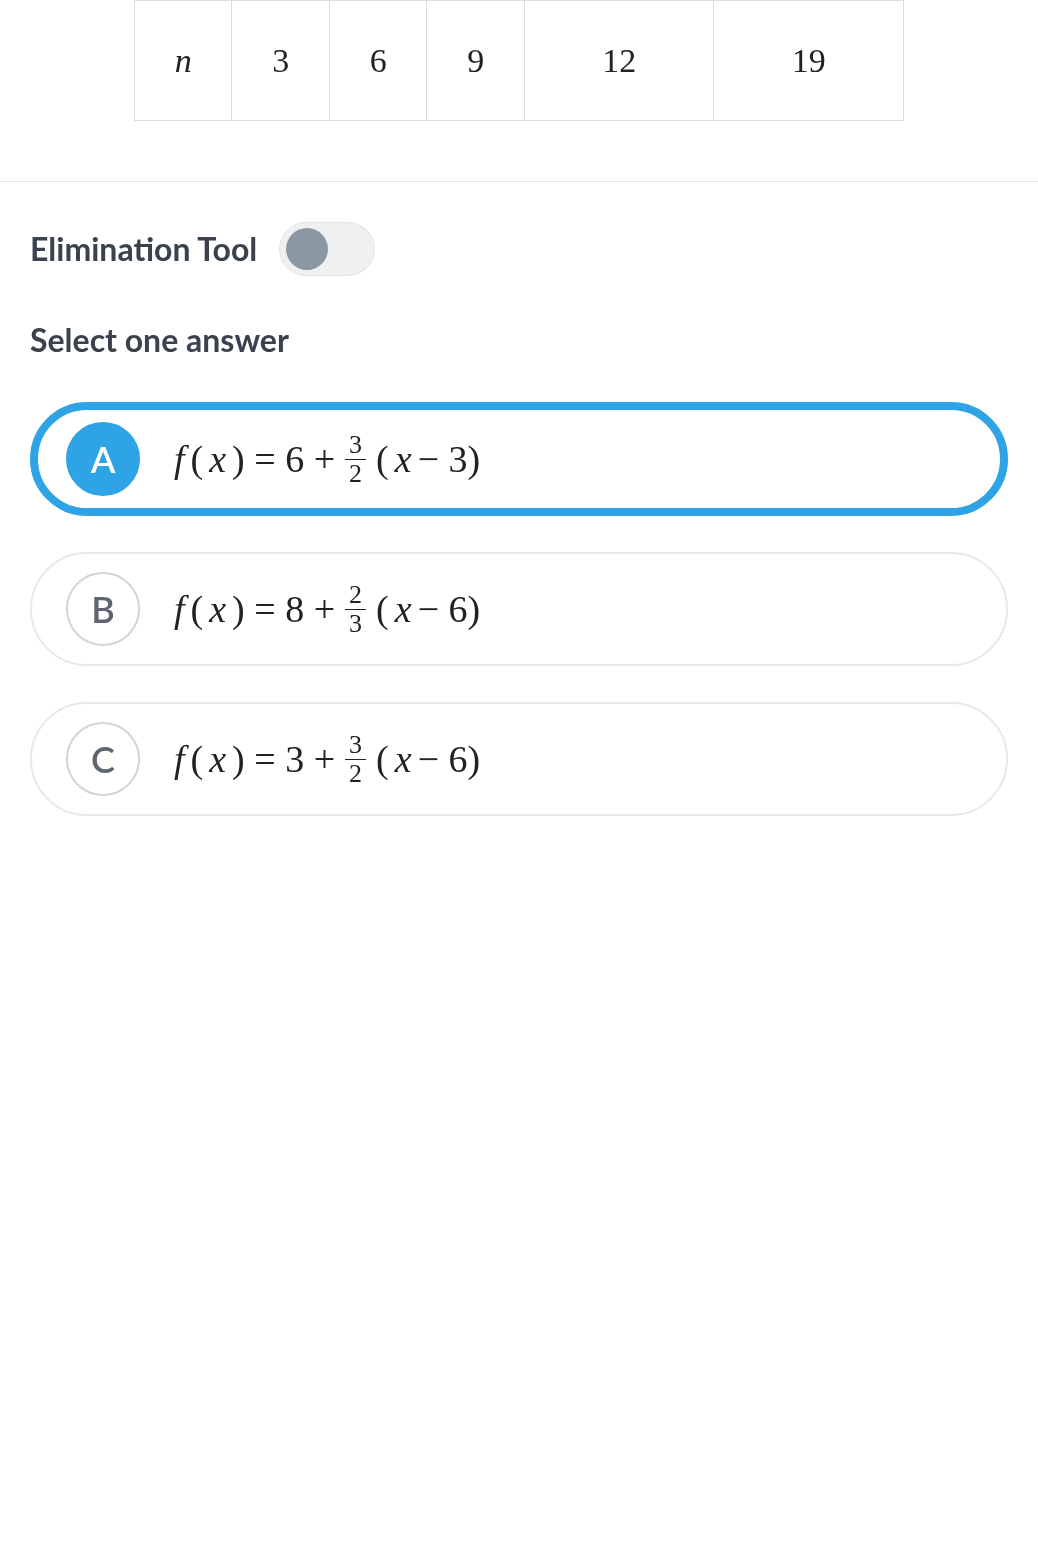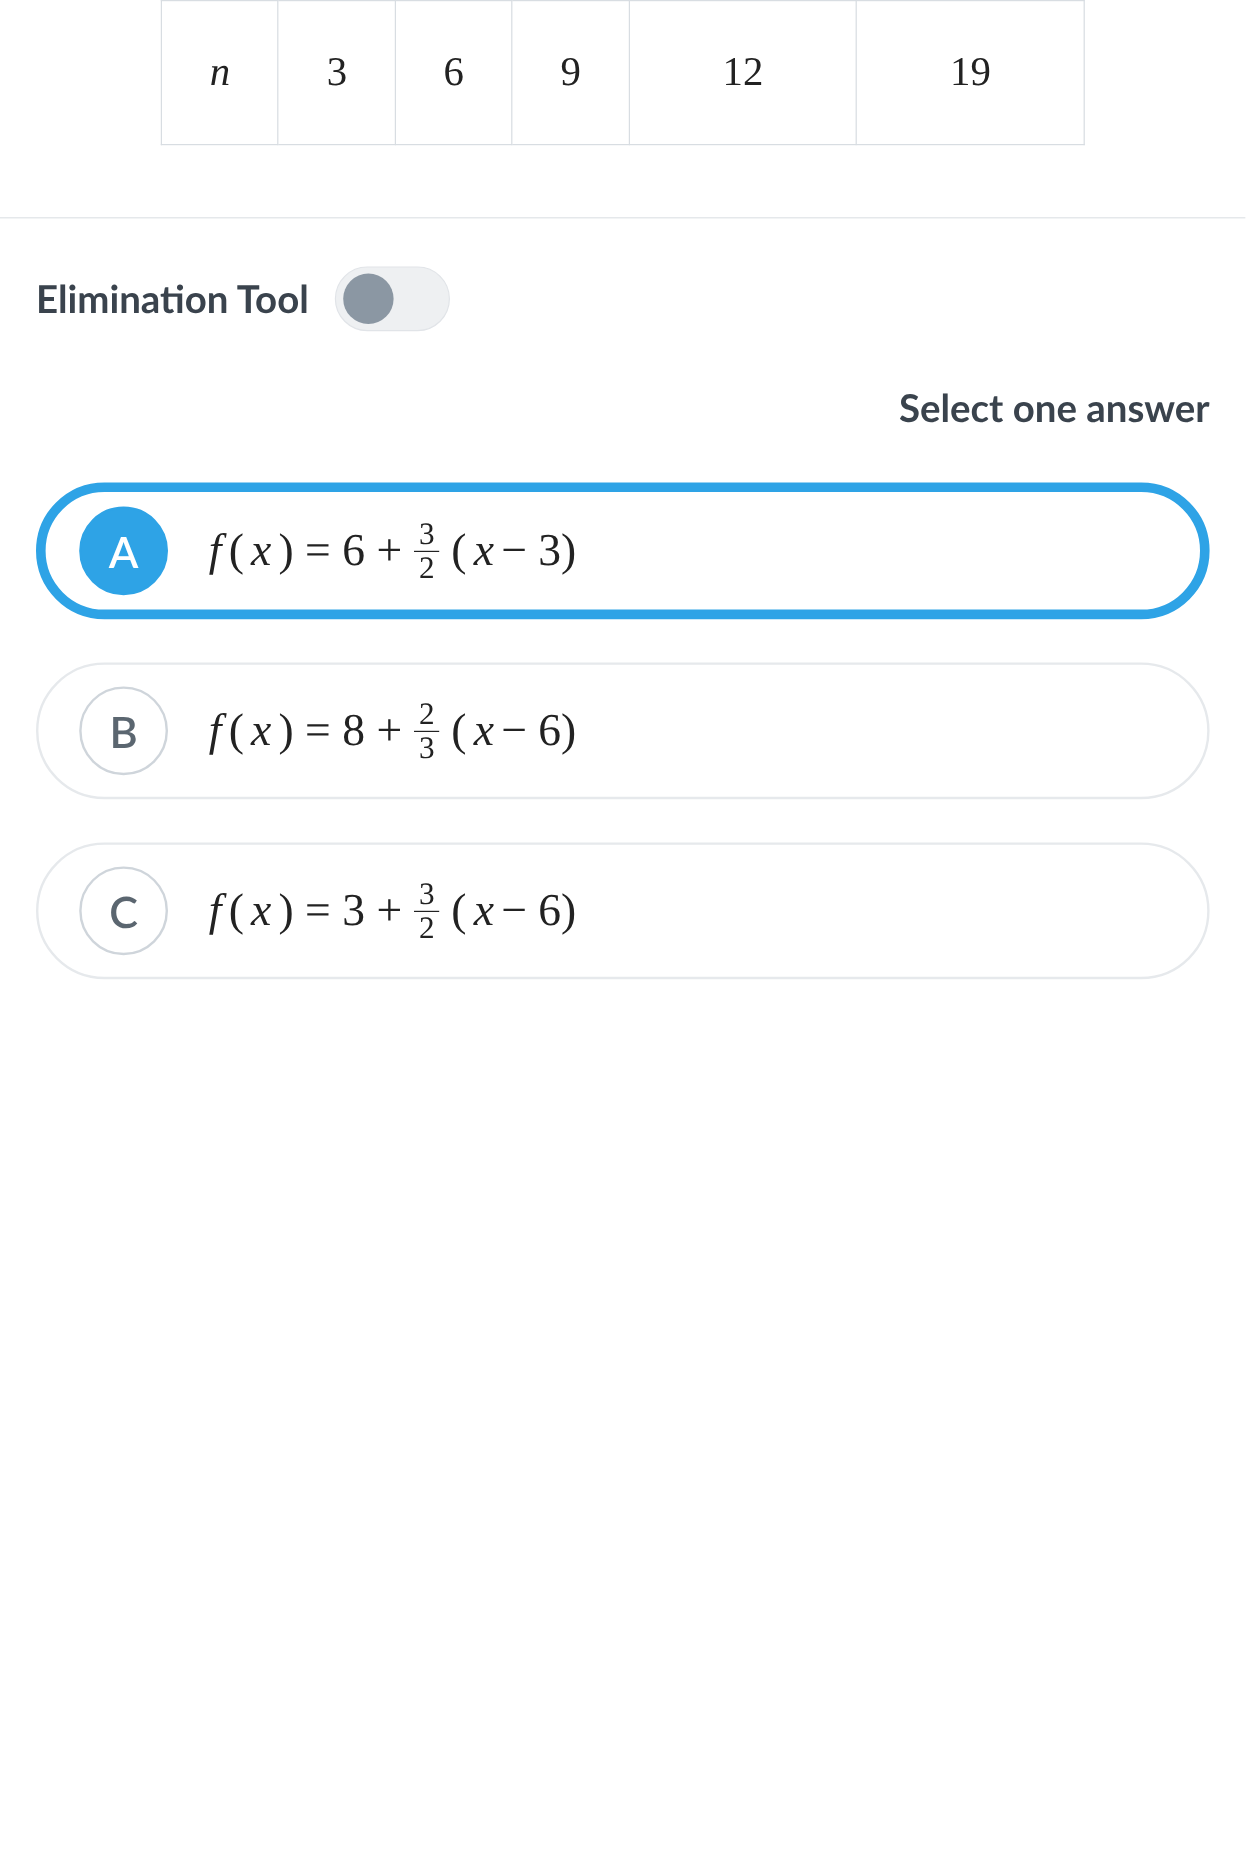--- a/index.html
+++ b/index.html
@@ -65,21 +65,20 @@
     left: 6px; top: 5px;
     width: 42px; height: 42px;
     border-radius: 50%;
     background: #8b97a3;
   }
   .select-one {
     font-weight: 700;
     font-size: 32px;
     color: #3a434d;
     margin-bottom: 38px;
-    text-align: right;
   }
   .option {
     display: flex;
     align-items: center;
     gap: 34px;
     border: 2px solid #e6e9ec;
     border-radius: 60px;
     padding: 18px 34px;
     margin-bottom: 36px;
     min-height: 110px;

